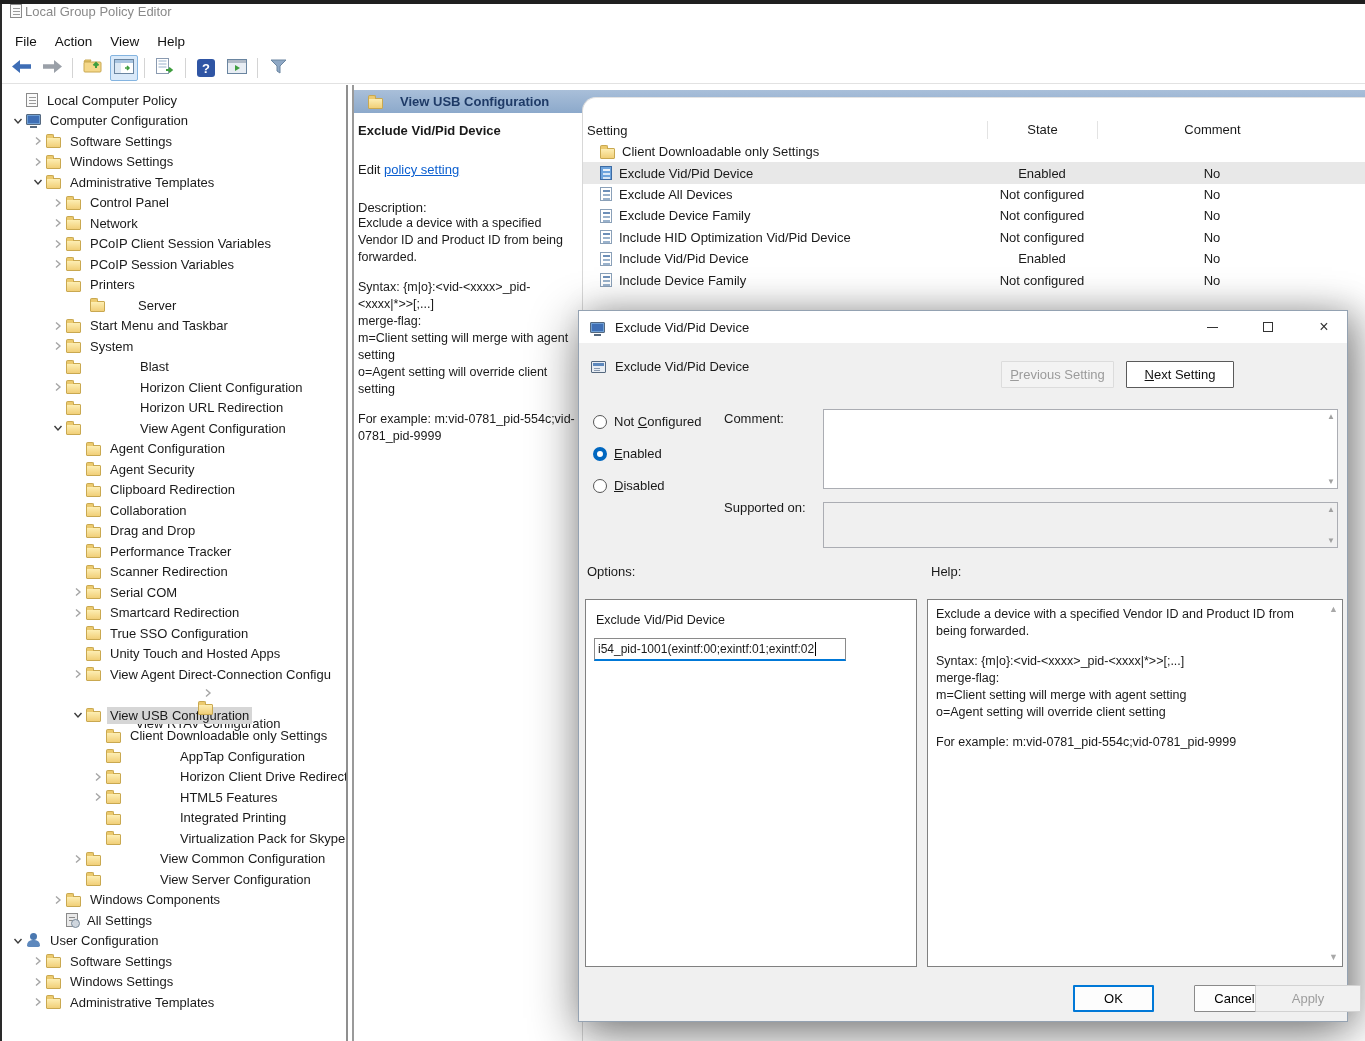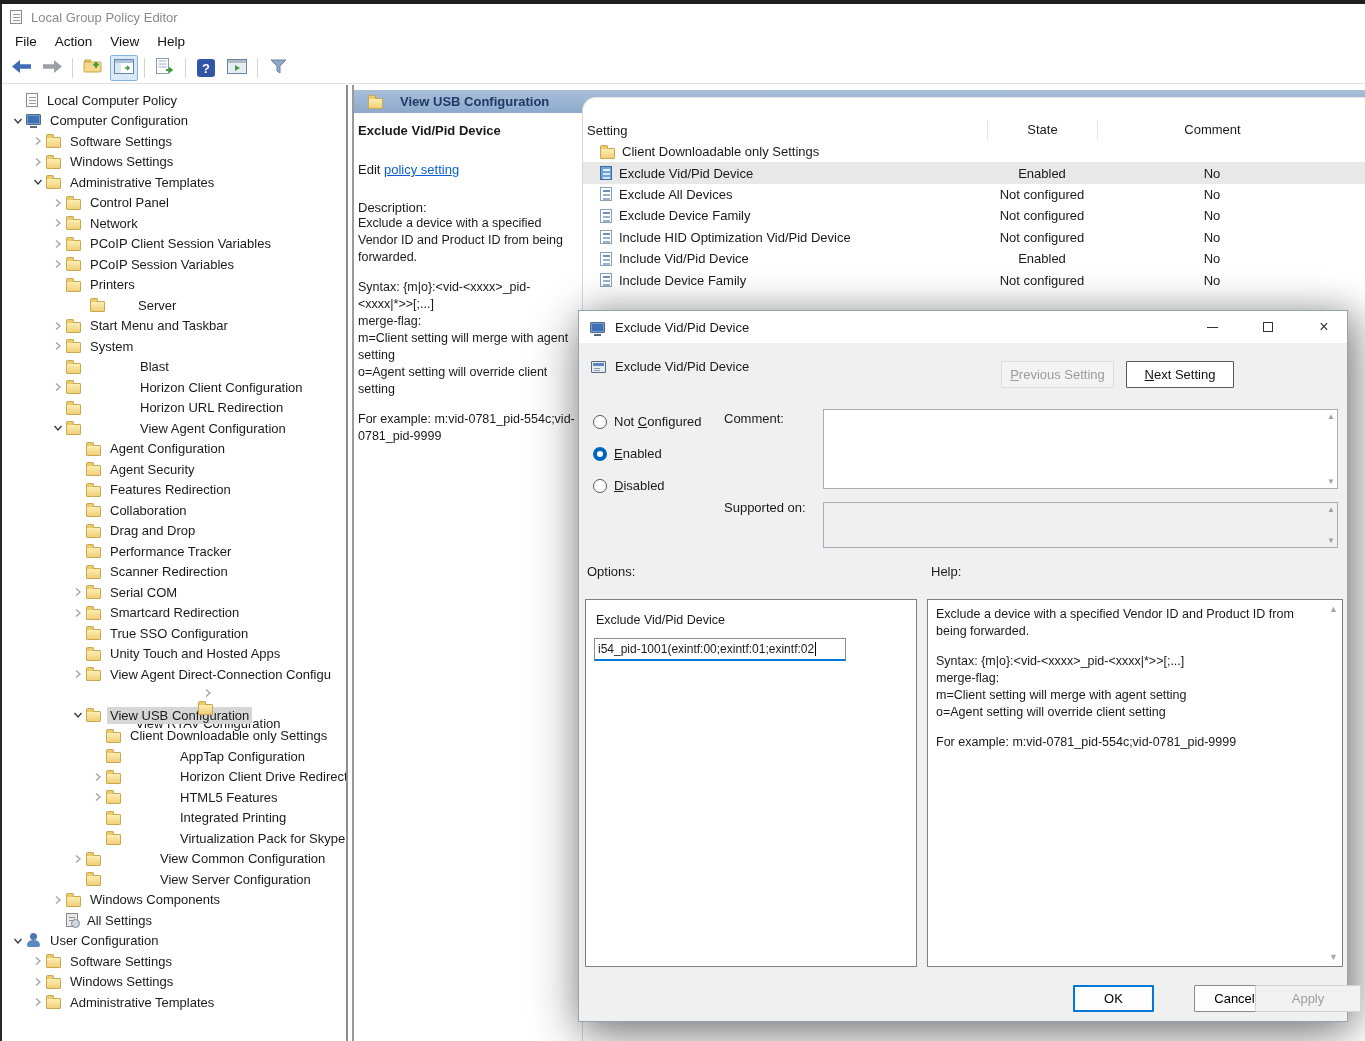--- a/index.html
+++ b/index.html
@@ -7,21 +7,21 @@
   body {
     position:relative; background:#fff; overflow:hidden;
     font-family:"Liberation Sans", sans-serif; color:#1a1a1a;
     -webkit-font-smoothing:antialiased;
   }
   .abs { position:absolute; }
 
   
   #top-strip { left:0; top:0; width:1365px; height:4px; background:#1f1f1f; }
   #left-strip { left:0; top:4px; width:2px; height:1037px; background:#2a2a2a; }
-  #titlebar { left:2px; top:4px; right:0; height:26px; display:flex; align-items:center; padding-left:8px; gap:9px; background:#fff; }
+  #titlebar { left:2px; top:4px; right:0; height:26px; display:flex; padding-left:8px; gap:3px; background:#fff; }
   #titlebar .title { font-size:13px; color:#8a8a8a; }
   #menubar { left:2px; top:30px; right:0; height:23px; display:flex; align-items:center; padding-left:4px; background:#fff; }
   .menu-item { font-size:13.5px; padding:2px 9px; color:#111; cursor:default; }
   #toolbar { left:2px; top:53px; right:0; height:31px; display:flex; align-items:center; padding-left:5px; gap:3px; background:#fff; border-bottom:1px solid #e2e2e2; }
   .tbtn { width:28px; height:26px; display:flex; align-items:center; justify-content:center; border:1px solid transparent; border-radius:2px; }
   .tbtn.active { background:#d9e9f9; border-color:#84b4e0; }
   .tsep { width:1px; height:20px; background:#d4d4d4; margin:0 3px; }
   .qmark { width:18px; height:18px; background:#2f55a4; border-radius:3px; color:#fff; font-weight:bold; font-size:13px; display:flex; align-items:center; justify-content:center; }
 
   
@@ -336,21 +336,21 @@
         <span class="tlabel">Agent Configuration</span>
       </div>
       <div class="tree-row" style="padding-left: 68px;">
         <span class="tw"></span>
         <span class="ticon i-folder"></span>
         <span class="tlabel">Agent Security</span>
       </div>
       <div class="tree-row" style="padding-left: 68px;">
         <span class="tw"></span>
         <span class="ticon i-folder"></span>
-        <span class="tlabel">Features Redirection</span>
+        <span class="tlabel">Clipboard Redirection</span>
       </div>
       <div class="tree-row" style="padding-left: 68px;">
         <span class="tw"></span>
         <span class="ticon i-folder"></span>
         <span class="tlabel">Collaboration</span>
       </div>
       <div class="tree-row" style="padding-left: 68px;">
         <span class="tw"></span>
         <span class="ticon i-folder"></span>
         <span class="tlabel">Drag and Drop</span>

